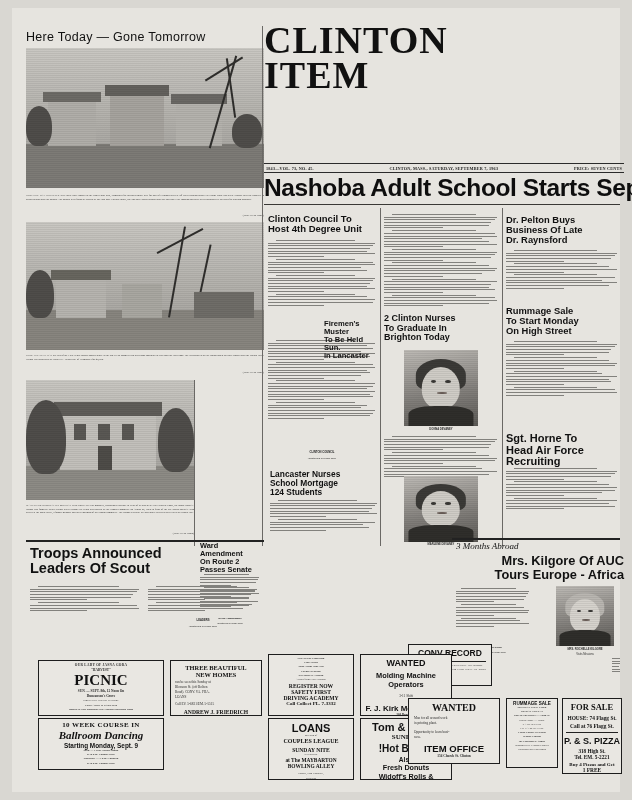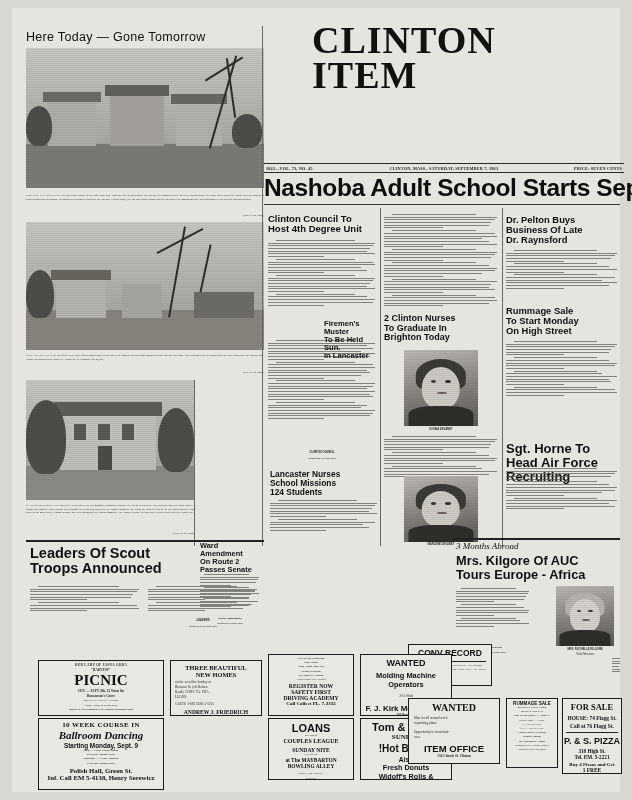--- a/index.html
+++ b/index.html
@@ -21,21 +21,21 @@
   .lines i.s1{width:97%}
   .lines i.s2{width:92%}
   .lines i.s3{width:99%}
   .lines i.s4{width:86%}
   .lines i.s5{width:94%}
   .lines i.ind{width:74%;margin-left:7%}
   .lines i.short{width:52%}
   
   #masthead{position:absolute;left:252px;top:14px;width:356px;height:146px;}
   #mh-title{font-family:"Liberation Serif", serif;font-weight:bold;color:#111;
-            font-size:38px;letter-spacing:1px;line-height:0.97;padding-left:48px;}
+            font-size:38px;letter-spacing:1px;line-height:0.97;}
   #mh-title div{margin-bottom:-2px;}
   .gm-box{position:absolute;left:190px;top:18px;width:62px;text-align:center;}
   .sunface{width:42px;height:48px;border:1.6px solid #111;margin:0 auto;position:relative;background:#e6e4df;}
   .sunface .moon{position:absolute;left:4px;top:3px;width:30px;height:30px;border-radius:50%;
                  border:1.5px solid #111;border-left-color:transparent;background:transparent;}
   .sunface .eye{position:absolute;width:3px;height:5px;background:#111;border-radius:50%;}
   .sunface .eye.a{left:11px;top:11px}
   .sunface .eye.b{left:22px;top:10px}
   .sunface .cheek{position:absolute;left:22px;top:20px;width:7px;height:7px;background:#111;border-radius:50%;}
   .sunface .mouth{position:absolute;left:14px;top:17px;width:10px;height:8px;border-bottom:1.4px solid #111;border-radius:0 0 10px 10px;}
@@ -332,21 +332,21 @@
     <div class="eyeL"></div>
         <div class="eyeR"></div>
         <div class="mo"></div>
     <div class="body"></div>
         <div class="grain"></div>
   </div>
   <div class="pcap" style="position:absolute;left:372px;top:535px;width:114px;">MARLENE DEVANEY</div>
 
   <div class="subhead" style="position:absolute;left:258px;top:462px;width:108px;font-size:8.4px;">
     <div>Lancaster Nurses</div>
-    <div>School Missions</div>
+    <div>School Mortgage</div>
     <div>124 Students</div>
   </div>
   <div class="lines" style="position:absolute;left:258px;top:492px;width:108px;">
     <i class="ind"></i>
         <i class="s3"></i>
         <i class="s1"></i>
         <i class="s5"></i>
         <i class="s2"></i>
         <i class="s3"></i>
         <i class="short"></i>
@@ -402,21 +402,21 @@
         <i class="s3"></i>
         <i class="s2"></i>
         <i class="s5"></i>
         <i class="short"></i>
     <i class="ind"></i>
         <i class="s1"></i>
         <i class="s3"></i>
         <i class="short"></i>
   </div>
 
-  <div class="subhead" style="position:absolute;left:494px;top:434px;width:112px;font-size:13px;">
+  <div class="subhead" style="position:absolute;left:494px;top:425px;width:112px;font-size:11px;">
     <div>Sgt. Horne To</div>
     <div>Head Air Force</div>
     <div>Recruiting</div>
   </div>
   <div class="lines" style="position:absolute;left:494px;top:460px;width:112px;">
     <i class="ind"></i>
         <i class="s3"></i>
         <i class="s1"></i>
         <i class="s5"></i>
         <i class="short"></i>
@@ -428,22 +428,22 @@
         <i class="short"></i>
     <i class="ind"></i>
         <i class="s3"></i>
         <i class="s2"></i>
         <i class="s1"></i>
         <i class="short"></i>
   </div>
 
   <div class="hrule thick" style="left:14px;top:532px;width:238px;"></div>
   <div class="subhead" style="position:absolute;left:18px;top:538px;width:228px;font-size:14.5px;">
+    <div>Troops Announced</div>
     <div>Leaders Of Scout</div>
-    <div>Troops Announced</div>
   </div>
   <div class="lines" style="position:absolute;left:18px;top:578px;width:110px;">
     <i class="ind"></i>
         <i class="s3"></i>
         <i class="s1"></i>
         <i class="s5"></i>
         <i class="s2"></i>
         <i class="short"></i>
     <i class="ind"></i>
         <i class="s1"></i>
@@ -483,21 +483,21 @@
     <i class="ind"></i>
         <i class="s1"></i>
         <i class="s4"></i>
         <i class="short"></i>
   </div>
   <div class="cont" style="position:absolute;left:188px;top:609px;width:60px;font-size:2.4px;">WARD AMENDMENT</div>
   <div class="cont" style="position:absolute;left:188px;top:614px;width:60px;font-weight:normal;font-size:2.3px;">(Continued on Page Two)</div>
 
   <div class="hrule thick" style="left:440px;top:530px;width:168px;"></div>
   <div class="kicker" style="position:absolute;left:444px;top:533px;">3 Months Abroad</div>
-  <div class="subhead" style="position:absolute;left:444px;top:546px;width:168px;font-size:12.8px;">
+  <div class="subhead" style="position:absolute;left:444px;top:546px;width:168px;font-size:12.8px;text-align:right;">
     <div>Mrs. Kilgore Of AUC</div>
     <div>Tours Europe - Africa</div>
   </div>
   <div class="lines" style="position:absolute;left:444px;top:580px;width:74px;">
     <i class="ind"></i>
         <i class="s3"></i>
         <i class="s1"></i>
         <i class="s5"></i>
         <i class="s2"></i>
         <i class="short"></i>
@@ -536,21 +536,21 @@
     <div class="ad-sm" style="font-weight:bold;letter-spacing:.3px;margin-top:2px;">OUR LADY OF JASNA GORA</div>
     <div class="ad-sm" style="font-weight:bold;">"HARVEST"</div>
     <div class="ad-h1" style="font-size:15px;line-height:1;">PICNIC</div>
     <div class="ad-sm" style="font-weight:bold;margin-top:1px;">SUN. — SEPT. 8th, 12 Noon On</div>
     <div class="ad-sm" style="font-weight:bold;">Duncanson's Grove</div>
     <div class="ad-xs">Family Style Fun For Everyone.</div>
     <div class="ad-xs" style="font-weight:bold;">FREE ADM. &amp; PARKING</div>
     <div class="ad-xs" style="font-weight:bold;">Benefit of Our Beautiful New Church Mortgage Fund</div>
   </div>
 
-  <div class="adbox" style="left:26px;top:710px;width:126px;height:72px;">
+  <div class="adbox" style="left:26px;top:710px;width:126px;height:52px;">
     <div class="ad-h1" style="font-size:7px;margin-top:2px;letter-spacing:.4px;">10 WEEK COURSE IN</div>
     <div class="ad-h1" style="font-size:11px;font-style:italic;">Ballroom Dancing</div>
     <div class="ad-h2" style="font-size:6.4px;margin-top:1px;">Starting Monday, Sept. 9</div>
     <div class="ad-xs" style="font-weight:bold;">Mon. — 7 p.m. Mixed Group</div>
     <div class="ad-xs" style="font-weight:bold;">8:30 p.m. Couples Only</div>
     <div class="ad-xs" style="font-weight:bold;">Thursday — 7 p.m. Children</div>
     <div class="ad-xs" style="font-weight:bold;">8:30 p.m. Couples Only</div>
     <div class="ad-h1" style="font-size:6.8px;margin-top:1px;">Polish Hall, Green St.</div>
     <div class="ad-h1" style="font-size:6.8px;">Inf. Call EM 5-4138, Henry Serewicz</div>
   </div>

